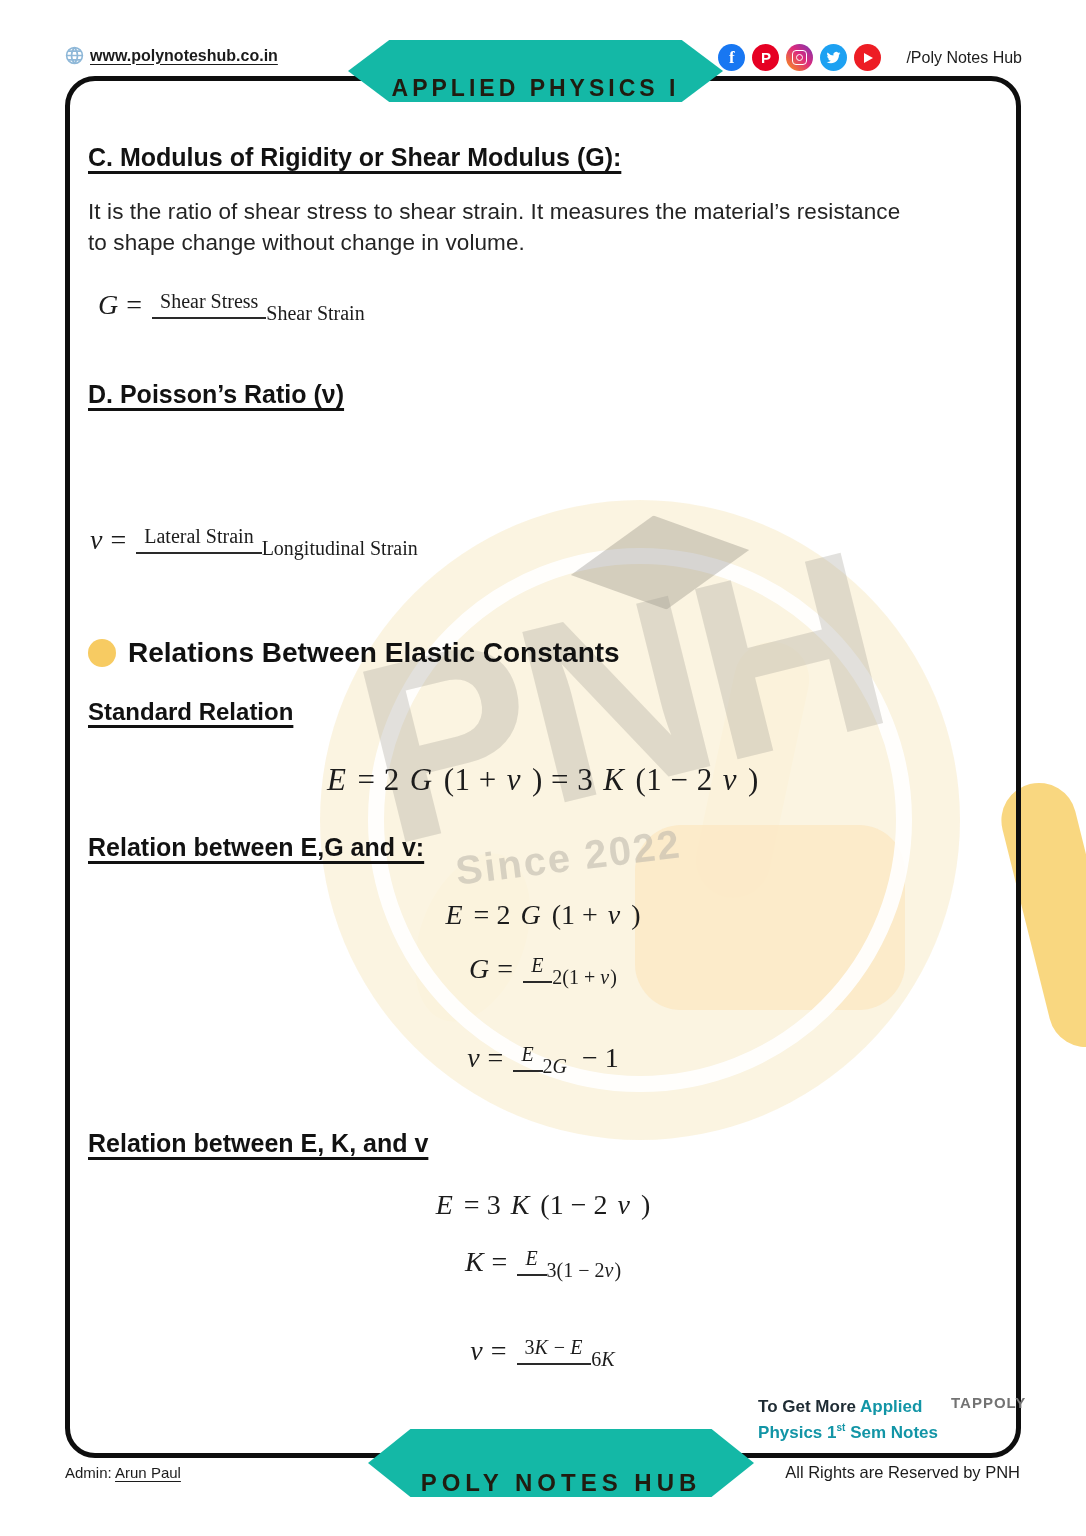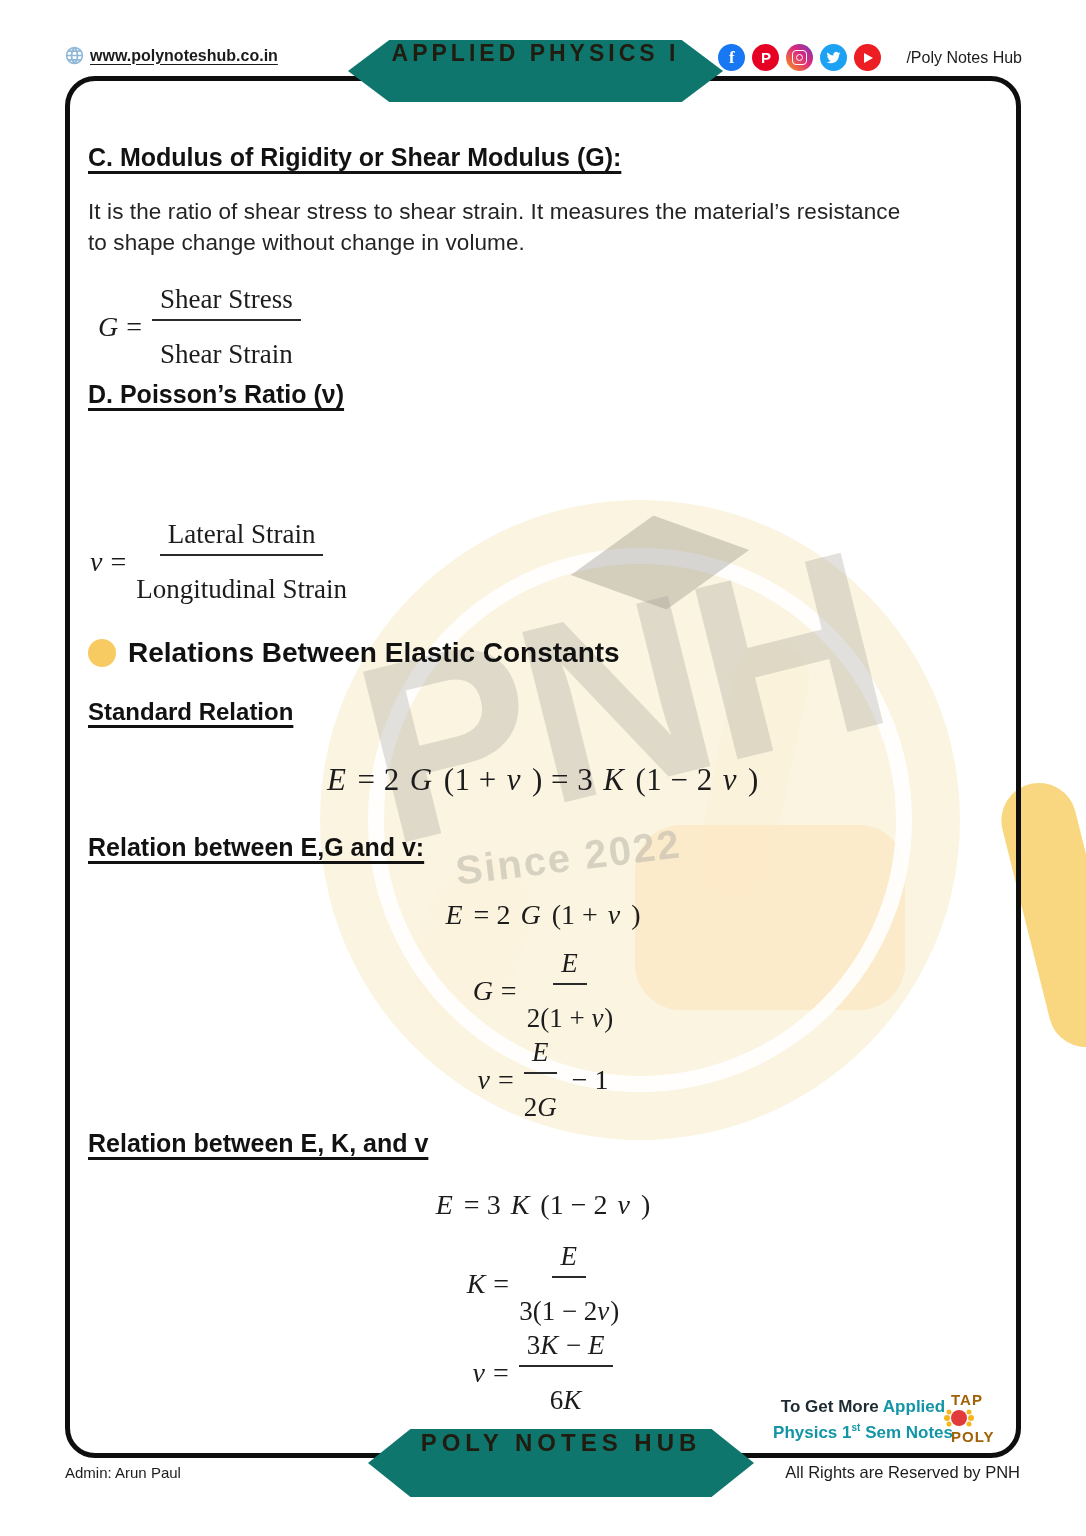--- a/index.html
+++ b/index.html
@@ -20,21 +20,21 @@
           clip-path:polygon(50% 0,100% 50%,50% 100%,0 50%);background:rgba(100,96,88,0.26);transform:rotate(-8deg);}
   .wm-pnh{position:absolute;left:150px;top:110px;width:660px;text-align:center;
           font-size:255px;font-weight:800;letter-spacing:-6px;color:rgba(160,155,145,0.30);
           transform:rotate(-14deg);line-height:1;}
   .wm-since{position:absolute;left:315px;top:375px;font-size:40px;font-weight:700;letter-spacing:2px;
             color:rgba(185,180,170,0.55);transform:rotate(-7deg);}
 
   
   .frame{position:absolute;left:65px;top:76px;width:956px;height:1382px;box-sizing:border-box;
          border:5px solid #0e0e0e;border-radius:30px;z-index:2;}
-  .banner{position:absolute;background:#0f766e;display:flex;align-items:flex-start;justify-content:center;
+  .banner{position:absolute;background:#14b8a6;display:flex;align-items:flex-end;justify-content:center;
           z-index:4;clip-path:polygon(0% 50%,11% 0%,89% 0%,100% 50%,89% 100%,11% 100%);}
   .banner-top{left:348px;top:40px;width:375px;height:62px;}
   .banner-top span{font-size:23px;font-weight:700;letter-spacing:4px;color:#201c10;}
   .banner-bottom{left:368px;top:1429px;width:386px;height:68px;}
   .banner-bottom span{font-size:24px;font-weight:700;letter-spacing:5px;color:#201c10;}
 
   
   .site-link{position:absolute;left:65px;top:46px;display:flex;align-items:center;gap:6px;z-index:3;cursor:pointer;}
   .site-link span{font-size:16px;font-weight:600;color:#1b1b1b;text-decoration:underline;text-underline-offset:3px;}
   .social-row{position:absolute;right:64px;top:44px;display:flex;align-items:center;gap:7px;z-index:3;}
@@ -58,36 +58,36 @@
 
   .rel-head{display:flex;align-items:center;gap:12px;}
   .bullet-dot{width:28px;height:28px;border-radius:50%;background:#F7CB62;flex:0 0 auto;}
   .rel-head span{font-size:28px;font-weight:800;color:#111;}
 
   .center-row{position:absolute;left:65px;width:956px;display:flex;justify-content:center;z-index:3;}
   .formula{display:inline-flex;align-items:center;gap:10px;font-family:"Liberation Serif",serif;
            font-size:28px;color:#1c1c1c;}
   .formula i{font-style:italic;padding-right:1px;}
   .f-lg{font-size:31px;letter-spacing:0.5px;}
-  .frac{display:inline-flex;flex-direction:column;align-items:center;font-size:27px;text-align:right;}
+  .frac{display:inline-flex;flex-direction:row;align-items:center;font-size:20px;text-align:right;}
   .frac .num{padding:0 8px 4px;border-bottom:2px solid #2a2a2a;}
   .frac .den{padding-top:18px;}
   .f-suffix{margin-left:4px;}
 
   
-  .cta{position:absolute;right:133px;top:1396px;text-align:center;z-index:3;font-weight:700;font-size:17px;line-height:21px;color:#1e2b33;}
+  .cta{position:absolute;right:148px;top:1396px;text-align:left;z-index:3;font-weight:700;font-size:17px;line-height:21px;color:#1e2b33;}
   .cta .hl{color:#1295A6;}
   .cta sup{font-size:10px;}
-  .tap-here{position:absolute;right:79px;top:1391px;width:56px;display:flex;flex-direction:column;align-items:flex-start;
-            z-index:3;color:#a16207;font-weight:800;font-size:15px;letter-spacing:1px;cursor:pointer;}
+  .tap-here{position:absolute;right:79px;top:1391px;width:56px;display:flex;flex-direction:row;align-items:flex-end;
+            z-index:3;color:#737373;font-weight:800;font-size:15px;letter-spacing:1px;cursor:pointer;}
   .tap-dot{width:16px;height:16px;border-radius:50%;background:#E23B3B;margin:2px 0;
            box-shadow:-12px 0 0 -5px #F3B71C,12px 0 0 -5px #F3B71C,-10px -6px 0 -5.5px #F3B71C,
                       10px -6px 0 -5.5px #F3B71C,-10px 6px 0 -5.5px #F3B71C,10px 6px 0 -5.5px #F3B71C;}
   .admin{position:absolute;left:65px;top:1464px;font-size:15px;color:#1c1c1c;z-index:3;}
-  .admin .uname{text-underline-offset:3px;cursor:pointer;}
+  .admin .uname{text-decoration:underline;text-underline-offset:3px;cursor:pointer;}
   .rights{position:absolute;right:66px;top:1463px;font-size:16.5px;color:#1c1c1c;z-index:3;}
 </style>
 </head>
 <body>
 
 <div class="page">
 
   <div class="watermark">
     <div class="wm-blob wm-b1"></div>
     <div class="wm-blob wm-b3"></div>

